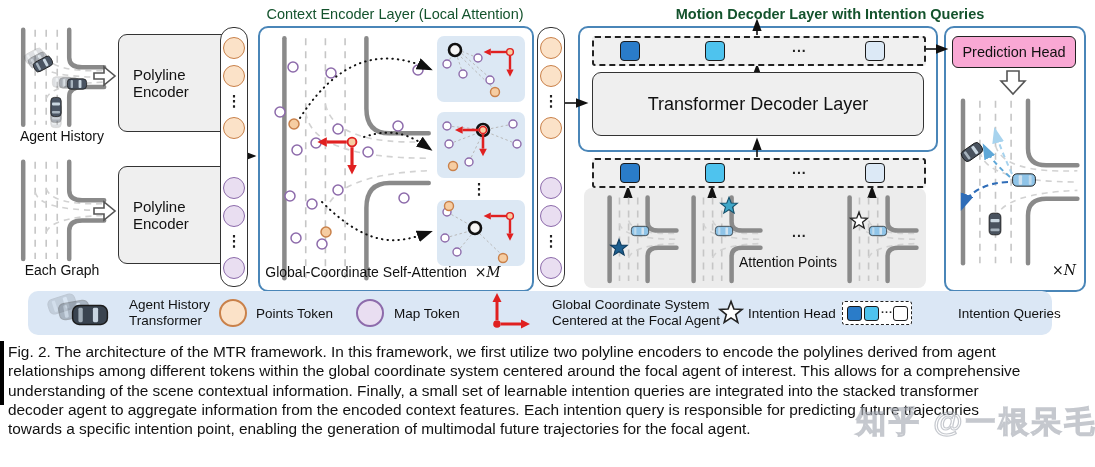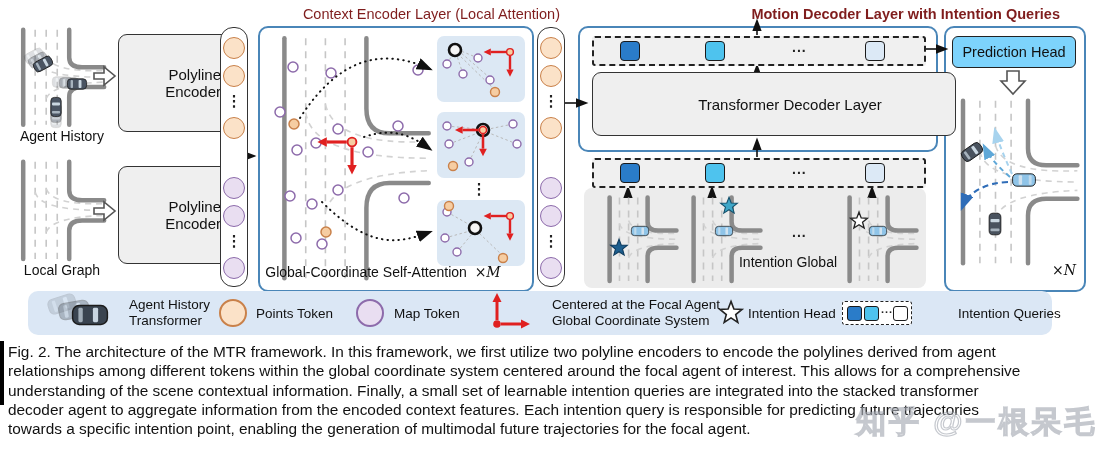--- a/index.html
+++ b/index.html
@@ -1,23 +1,23 @@
 <!DOCTYPE html>
 <html><head>
 <meta charset="utf-8">
 <style>
   html,body{margin:0;padding:0;background:#fff;}
   .stage{position:relative;width:1095px;height:467px;background:#fff;overflow:hidden;
          font-family:"Liberation Sans",sans-serif;color:#111;}
   .abs{position:absolute;}
   svg.art{position:absolute;left:0;top:0;z-index:2;pointer-events:none;}
   .z1{z-index:1;} .z3{z-index:3;}
-  .title{font-size:14.5px;color:#7f1d1d;text-align:right;white-space:nowrap;z-index:3;}
+  .title{font-size:14.5px;color:#14532d;text-align:center;white-space:nowrap;z-index:3;}
   .graybox{background:#efefef;border:1.6px solid #333;border-radius:9px;
-           display:flex;align-items:center;justify-content:center;text-align:right;z-index:3;}
+           display:flex;align-items:center;justify-content:center;text-align:left;z-index:3;}
   .bluebox{border:2px solid #4a86b8;border-radius:10px;background:#fff;z-index:1;}
   .tokencol{background:#fff;border:1.6px solid #333;border-radius:13px;z-index:3;}
   .tok{position:absolute;width:20px;height:20px;border-radius:50%;left:2px;}
   .tok.agent{background:#fbe2c8;border:1.6px solid #c9814a;}
   .tok.map{background:#e9def1;border:1.6px solid #8d6bab;}
   .vdots{position:absolute;left:0;width:100%;text-align:center;font-size:15px;font-weight:bold;color:#222;line-height:10px;}
   .qrow{background:#f0f0f0;border:2px dashed #222;border-radius:3px;z-index:3;}
   .qsq{position:absolute;top:3px;width:18px;height:18px;border:1.6px solid #1a1a1a;border-radius:4px;}
   .qdark{background:#2a7cc9;} .qcyan{background:#4ec3ee;} .qlight{background:#dce9f6;}
   .hdots{position:absolute;font-size:14px;font-weight:bold;color:#222;letter-spacing:1px;}
@@ -258,21 +258,21 @@
       <polygon points="521,319.5 530,324 521,328.5" fill="#e02020"></polygon>
       <circle cx="497" cy="324" r="3.8" fill="#e02020"></circle>
     </g>
     <use href="#star" transform="translate(731,313) scale(1.45)" fill="#fff" stroke="#222" stroke-width="1.1"></use>
   </svg>
 
   <div class="abs title" style="left:230px;top:6px;width:330px;">Context Encoder Layer (Local Attention)</div>
   <div class="abs title" style="left:600px;top:6px;width:460px;font-weight:bold;">Motion Decoder Layer with Intention Queries</div>
 
   <div class="abs scenelabel" style="left:10px;top:128px;width:104px;">Agent History</div>
-  <div class="abs scenelabel" style="left:10px;top:262px;width:104px;">Local Graph</div>
+  <div class="abs scenelabel" style="left:10px;top:262px;width:104px;">Each Graph</div>
 
   <div class="abs graybox" style="left:118px;top:34px;width:88px;height:96px;font-size:15px;padding:0 14px;">Polyline Encoder</div>
   <div class="abs graybox" style="left:118px;top:166px;width:88px;height:96px;font-size:15px;padding:0 14px;">Polyline Encoder</div>
 
   <div class="abs tokencol" style="left:220px;top:27px;width:26px;height:258px;">
     <div class="tok agent" style="top:9px;"></div>
     <div class="tok agent" style="top:37px;"></div>
     <div class="vdots" style="top:68px;">⋮</div>
     <div class="tok agent" style="top:89px;"></div>
     <div class="tok map" style="top:149px;"></div>
@@ -301,46 +301,46 @@
     <div class="tok map" style="top:229px;"></div>
   </div>
 
   <div class="abs bluebox" style="left:578px;top:26px;width:356px;height:122px;"></div>
   <div class="abs qrow" style="left:592px;top:36px;width:330px;height:26px;">
     <div class="qsq qdark" style="left:26px;"></div>
     <div class="qsq qcyan" style="left:111px;"></div>
     <div class="hdots" style="left:198px;top:1px;">...</div>
     <div class="qsq qlight" style="left:271px;"></div>
   </div>
-  <div class="abs graybox" style="left:592px;top:72px;width:330px;height:62px;font-size:15px;padding-left:32px;">Transformer Decoder Layer</div>
+  <div class="abs graybox" style="left:592px;top:72px;width:330px;height:62px;font-size:18px;">Transformer Decoder Layer</div>
   <div class="abs qrow" style="left:592px;top:158px;width:330px;height:26px;">
     <div class="qsq qdark" style="left:26px;"></div>
     <div class="qsq qcyan" style="left:111px;"></div>
     <div class="hdots" style="left:198px;top:1px;">...</div>
     <div class="qsq qlight" style="left:271px;"></div>
   </div>
 
   <div class="abs z1" style="left:584px;top:188px;width:342px;height:100px;background:#ececec;border-radius:8px;"></div>
   <div class="abs hdots" style="left:792px;top:224px;z-index:3;">...</div>
-  <div class="abs scenelabel" style="left:668px;top:254px;width:240px;">Intention Global</div>
+  <div class="abs scenelabel" style="left:668px;top:254px;width:240px;">Attention Points</div>
 
   <div class="abs bluebox" style="left:944px;top:26px;width:138px;height:262px;"></div>
-  <div class="abs z3" style="left:952px;top:36px;width:122px;height:30px;background:#7dd3fc;border:1.6px solid #222;border-radius:6px;display:flex;align-items:center;justify-content:center;font-size:14.5px;">Prediction Head</div>
+  <div class="abs z3" style="left:952px;top:36px;width:122px;height:30px;background:#f9a8d4;border:1.6px solid #222;border-radius:6px;display:flex;align-items:center;justify-content:center;font-size:14.5px;">Prediction Head</div>
   <div class="abs z3" style="left:1036px;top:262px;width:40px;text-align:right;font-size:14px;"><span class="mult">×N</span></div>
 
   <div class="abs legendbar" style="left:28px;top:291px;width:1024px;height:44px;"></div>
   <div class="abs legendlabel" style="left:129px;top:297px;">
     <div>Agent History</div>
     <div>Transformer</div>
   </div>
   <div class="abs legendlabel" style="left:256px;top:306px;">Points Token</div>
   <div class="abs legendlabel" style="left:394px;top:306px;">Map Token</div>
   <div class="abs legendlabel" style="left:552px;top:297px;">
+    <div>Global Coordinate System</div>
     <div>Centered at the Focal Agent</div>
-    <div>Global Coordinate System</div>
   </div>
   <div class="abs legendlabel" style="left:748px;top:306px;">Intention Head</div>
   <div class="abs qicon" style="left:842px;top:301px;">
     <div class="sq qdark" style="left:4px;"></div>
     <div class="sq qcyan" style="left:21px;"></div>
     <div class="hdots" style="left:38px;top:1px;font-size:11px;">...</div>
     <div class="sq" style="left:50px;background:#fff;"></div>
   </div>
   <div class="abs legendlabel" style="left:924px;top:306px;margin-left:34px;">Intention Queries</div>
 

